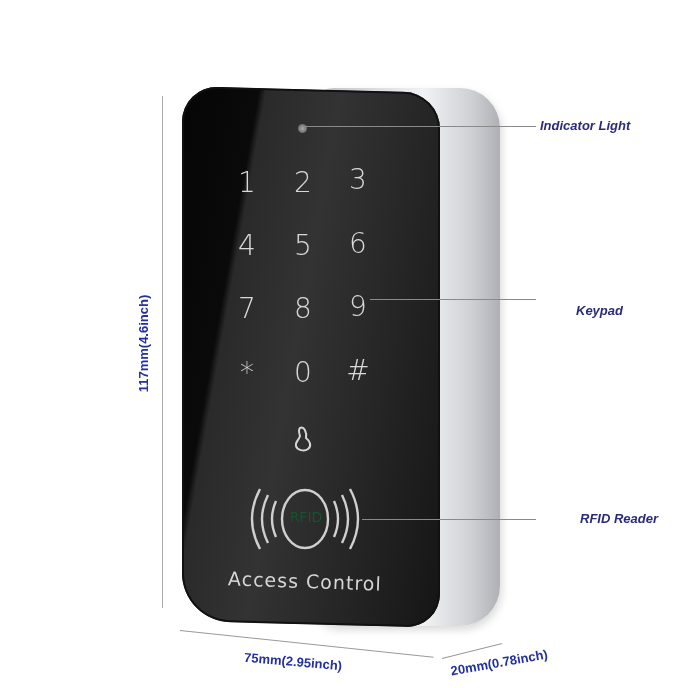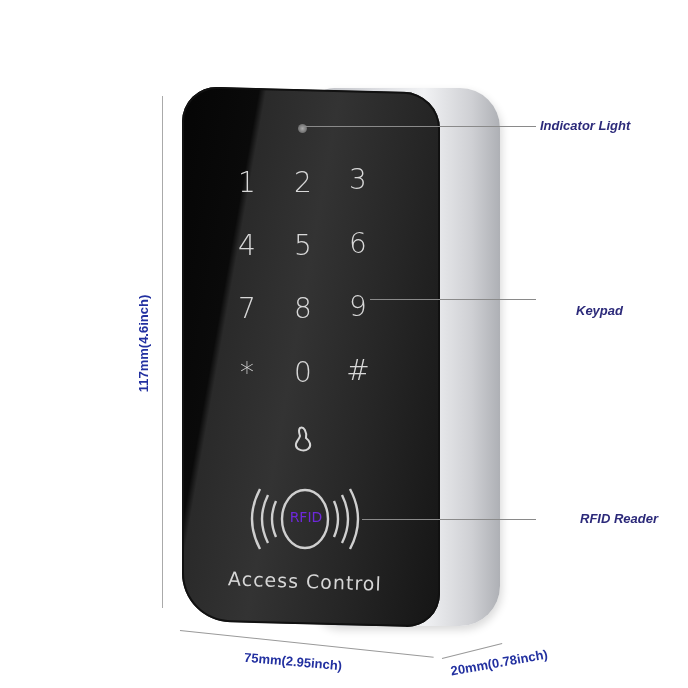--- a/index.html
+++ b/index.html
@@ -64,21 +64,21 @@
       <path d="M14 6 Q-2 36 14 66"></path>
         <path d="M22 12 Q10 36 22 60"></path>
         <path d="M30 18 Q22 36 30 54"></path>
       <path d="M104 6 Q120 36 104 66"></path>
         <path d="M96 12 Q108 36 96 60"></path>
         <path d="M88 18 Q96 36 88 54"></path>
       <ellipse cx="59" cy="36" rx="23" ry="29"></ellipse>
     </g>
   </svg>
 </div>
-<div class="abs" style="left:283px;top:509px;color:#6d28d9;font-family:'DejaVu Sans',sans-serif;font-size:14px;width:46px;text-align:center;">RFID</div>
+<div class="abs" style="left:283px;top:509px;color:#14532d;font-family:'DejaVu Sans',sans-serif;font-size:14px;width:46px;text-align:center;">RFID</div>
 
 <div class="abs ac-text" style="left:228px;top:570px;">Access Control</div>
 
 <div class="abs leader" style="left:304px;top:126px;width:232px;"></div>
 <div class="abs label" style="left:540px;top:118px;">Indicator Light</div>
 
 <div class="abs leader" style="left:370px;top:299px;width:166px;"></div>
 <div class="abs label" style="left:540px;top:303px;margin-left:36px;">Keypad</div>
 
 <div class="abs leader" style="left:362px;top:519px;width:174px;"></div>

